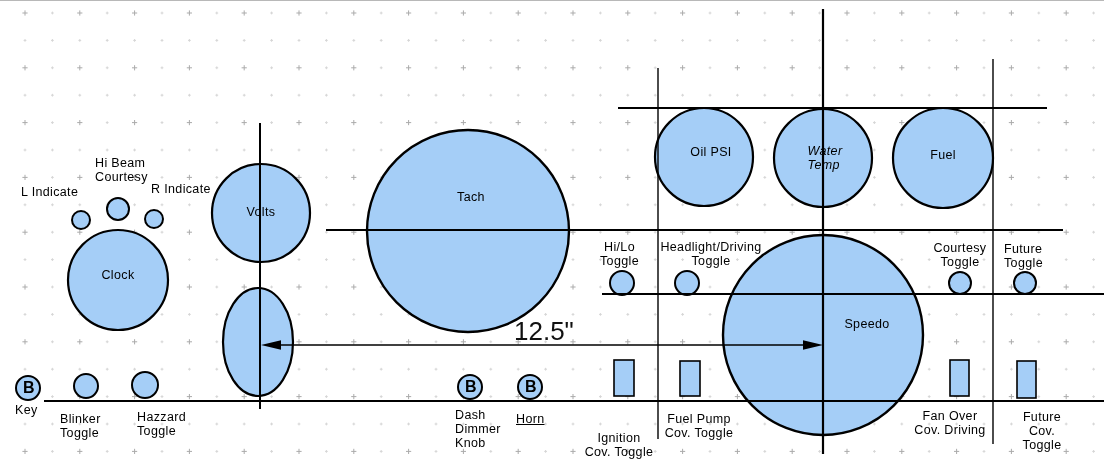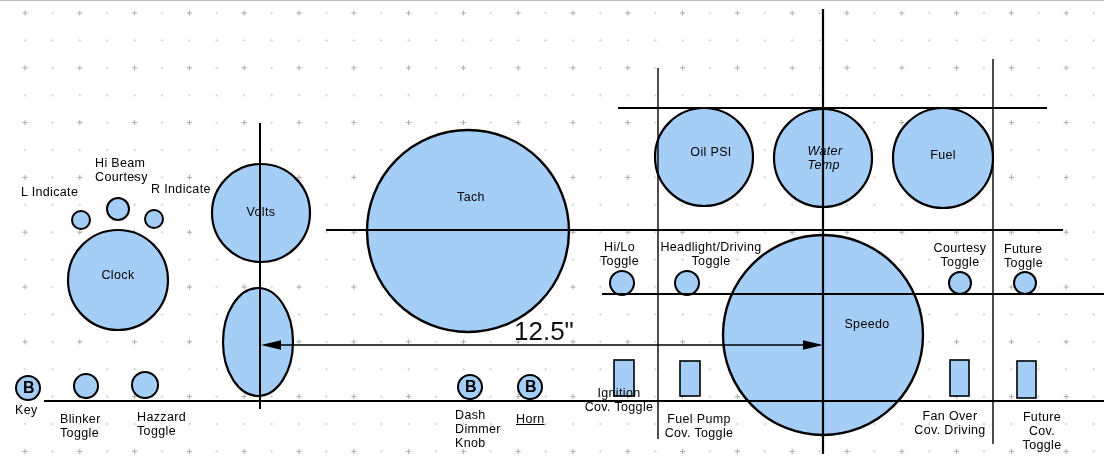--- a/index.html
+++ b/index.html
@@ -109,21 +109,21 @@
 
   <div class="lbl" style="left:15px;   top:402px;">Key</div>
   <div class="lbl" style="left:60px;   top:411px;">Blinker
 Toggle</div>
   <div class="lbl" style="left:137px;  top:409px;">Hazzard
 Toggle</div>
   <div class="lbl" style="left:455px;  top:407px;">Dash
 Dimmer
 Knob</div>
   <div class="lbl" style="left:516px;  top:411px;text-decoration:underline;">Horn</div>
-  <div class="lbl c" style="left:619px;  top:385px;">Ignition
+  <div class="lbl c" style="left:619px;  top:430px;">Ignition
 Cov. Toggle</div>
   <div class="lbl c" style="left:699px;  top:411px;text-align:center;">Fuel Pump
 Cov. Toggle</div>
   <div class="lbl c" style="left:950px;  top:408px;">Fan Over
 Cov. Driving</div>
   <div class="lbl c" style="left:1042px; top:409px;">Future
 Cov. Toggle</div>
 
 </div>
 

